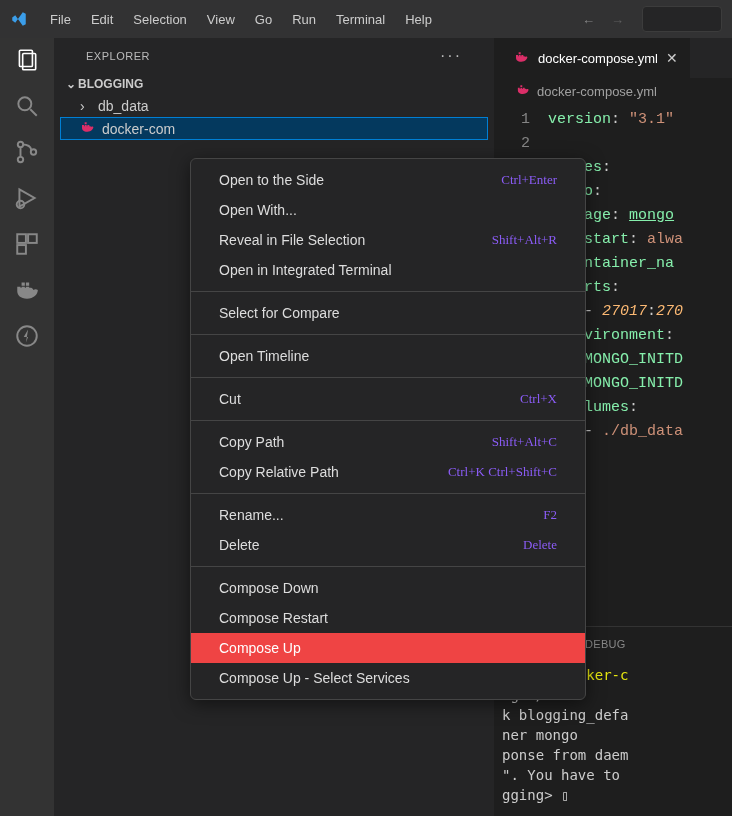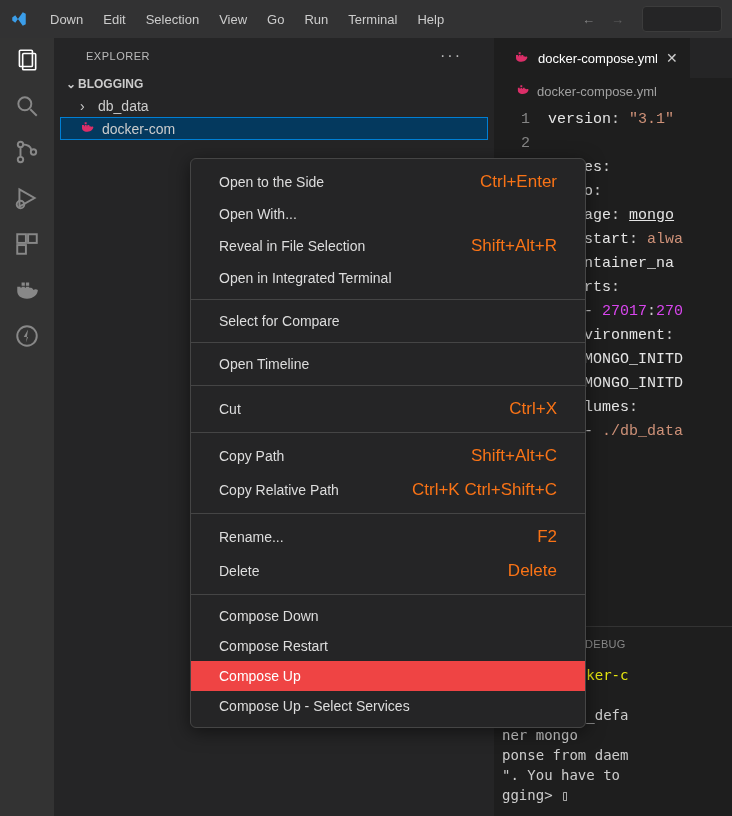--- a/index.html
+++ b/index.html
@@ -102,23 +102,23 @@
   padding: 4px 0;
   font-family: Consolas, "Courier New", monospace;
   font-size: 15px;
   line-height: 24px;
   overflow: hidden;
   white-space: pre;
 }
 .line { display: flex; }
 .gutter { width: 46px; text-align: right; padding-right: 18px; color: #858585; }
 .code { flex: 1; }
-.tok-key { color: #e5e5e5; }
+.tok-key { color: #86efac; }
 .tok-str { color: #ce9178; }
-.tok-num { color: #d946ef; }
+.tok-num { color: #fdba74; font-style: italic; }
 .colon { color: #ccc; }
 .panel {
   height: 190px;
   border-top: 1px solid #333;
   background: #1e1e1e;
 }
 .panel-tabs {
   height: 34px; display: flex; align-items: center;
   gap: 22px; padding: 0 14px;
   font-size: 11px; color: #888; letter-spacing: 0.3px;
@@ -144,32 +144,32 @@
   text-align: center;
 }
 .ctx-item {
   display: flex; align-items: center;
   padding: 7px 28px;
   font-size: 14px;
   color: #ddd;
   cursor: pointer;
 }
 .ctx-item.highlight { background: #ef4444; color: #fff; }
-.ctx-item .shortcut { margin-left: auto; color: #f97316; font-size: 17px; }
+.ctx-item .shortcut { margin-left: auto; color: #8b5cf6; font-size: 13px; font-family: Liberation Serif, serif; }
 .ctx-sep { height: 1px; background: #454545; margin: 6px 0; }
 </style>
 </head>
 <body>
 
 <div class="titlebar">
   <svg class="vscode-logo" viewBox="0 0 24 24" fill="none">
     <path d="M17 3 L7 17 L3 14 L3 10 L7 7 L17 21 L21 19 L21 5 Z" fill="#3b9eea"></path>
   </svg>
   <div id="menu-bar" style="display:flex">
-      <div class="menu-item">Down</div>
+      <div class="menu-item">File</div>
       <div class="menu-item">Edit</div>
       <div class="menu-item">Selection</div>
       <div class="menu-item">View</div>
       <div class="menu-item">Go</div>
       <div class="menu-item">Run</div>
       <div class="menu-item">Terminal</div>
       <div class="menu-item">Help</div>
     </div>
   <div class="nav-arrows">
     <span>←</span>

